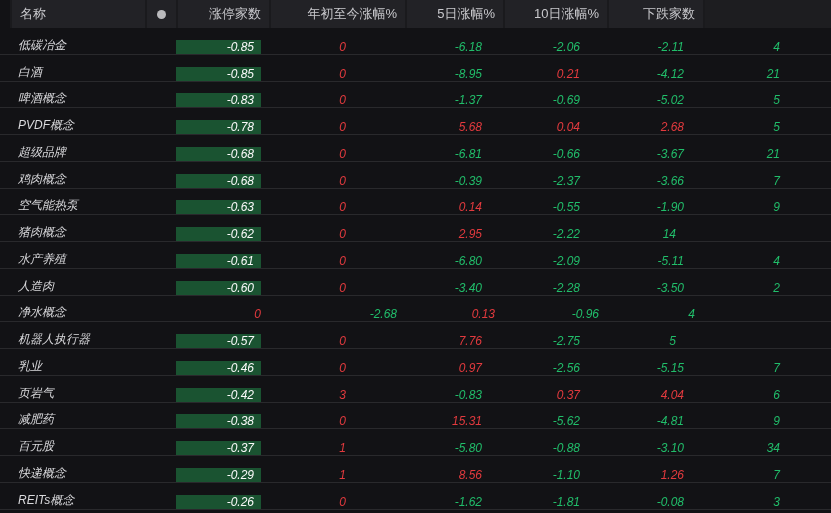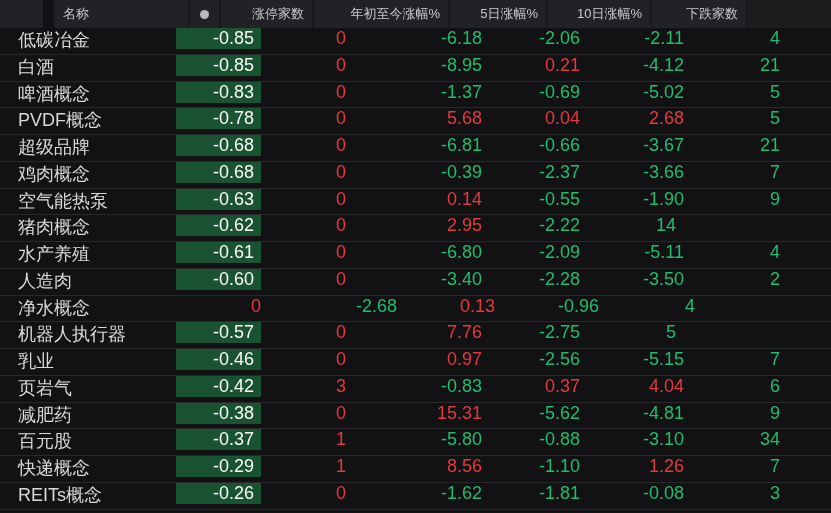--- a/index.html
+++ b/index.html
@@ -10,42 +10,42 @@
   html,body{margin:0;padding:0;}
   body{
     width:831px;height:513px;overflow:hidden;background:var(--bg);
     font-family:"Liberation Sans","DejaVu Sans",sans-serif;
     -webkit-font-smoothing:antialiased;
   }
   .table{width:831px;height:513px;display:flex;flex-direction:column;}
   
   .header-row{
     height:28px;flex:0 0 28px;display:flex;align-items:center;
-    background:var(--header-bg);color:var(--header-text);font-size:13px;padding-left:43px;
+    background:var(--header-bg);color:var(--header-text);font-size:13px;
   }
   .h{box-sizing:border-box;height:100%;display:flex;align-items:center;}
   .h + .h{border-left:2px solid var(--vline);}
   .h.corner{width:10px;flex:0 0 10px;background:var(--bg);border-left:none;}
   .h.name{width:135px;flex:0 0 135px;padding-left:8px;}
   .h.dotcol{width:31px;flex:0 0 31px;justify-content:center;}
   .h.chg{width:85px;flex:0 0 85px;justify-content:flex-end;padding-right:7px;background:var(--header-sorted-bg);}
   .h.num{justify-content:flex-end;padding-right:8px;}
   .h.limit{width:93px;flex:0 0 93px;}
   .h.ytd{width:136px;flex:0 0 136px;}
   .h.d5{width:98px;flex:0 0 98px;}
   .h.d10{width:104px;flex:0 0 104px;}
   .h.decl{width:96px;flex:0 0 96px;}
   .h.fill{flex:1 1 auto;border-left:2px solid var(--vline);background:#1d1d20;}
   .dot-icon{width:9px;height:9px;border-radius:50%;background:var(--dot);display:inline-block;}
   .arrow{color:var(--red);margin-left:4px;font-size:13px;line-height:1;}
   
   .rows{flex:1 1 auto;overflow:hidden;display:flex;flex-direction:column;}
   .row{
-    height:26.76px;flex:0 0 26.76px;display:flex;align-items:flex-start;
-    box-sizing:border-box;border-bottom:1px solid var(--row-sep);font-size:18px;
+    height:26.76px;flex:0 0 26.76px;display:flex;align-items:flex-end;
+    box-sizing:border-box;border-bottom:1px solid var(--row-sep);font-size:12px;font-style:italic;
   }
   .c{box-sizing:border-box;display:flex;align-items:center;}
   .c.name{width:145px;flex:0 0 145px;padding-left:18px;color:var(--name-text);}
   .c.dotcol{width:31px;flex:0 0 31px;}
   .c.chg{
     width:85px;flex:0 0 85px;justify-content:flex-end;padding-right:7px;
     background:var(--chg-bg);color:var(--chg-text);padding-left:8px;
   }
   .c.num{justify-content:flex-end;padding-right:8px;}
   .c.limit{width:93px;flex:0 0 93px;}

